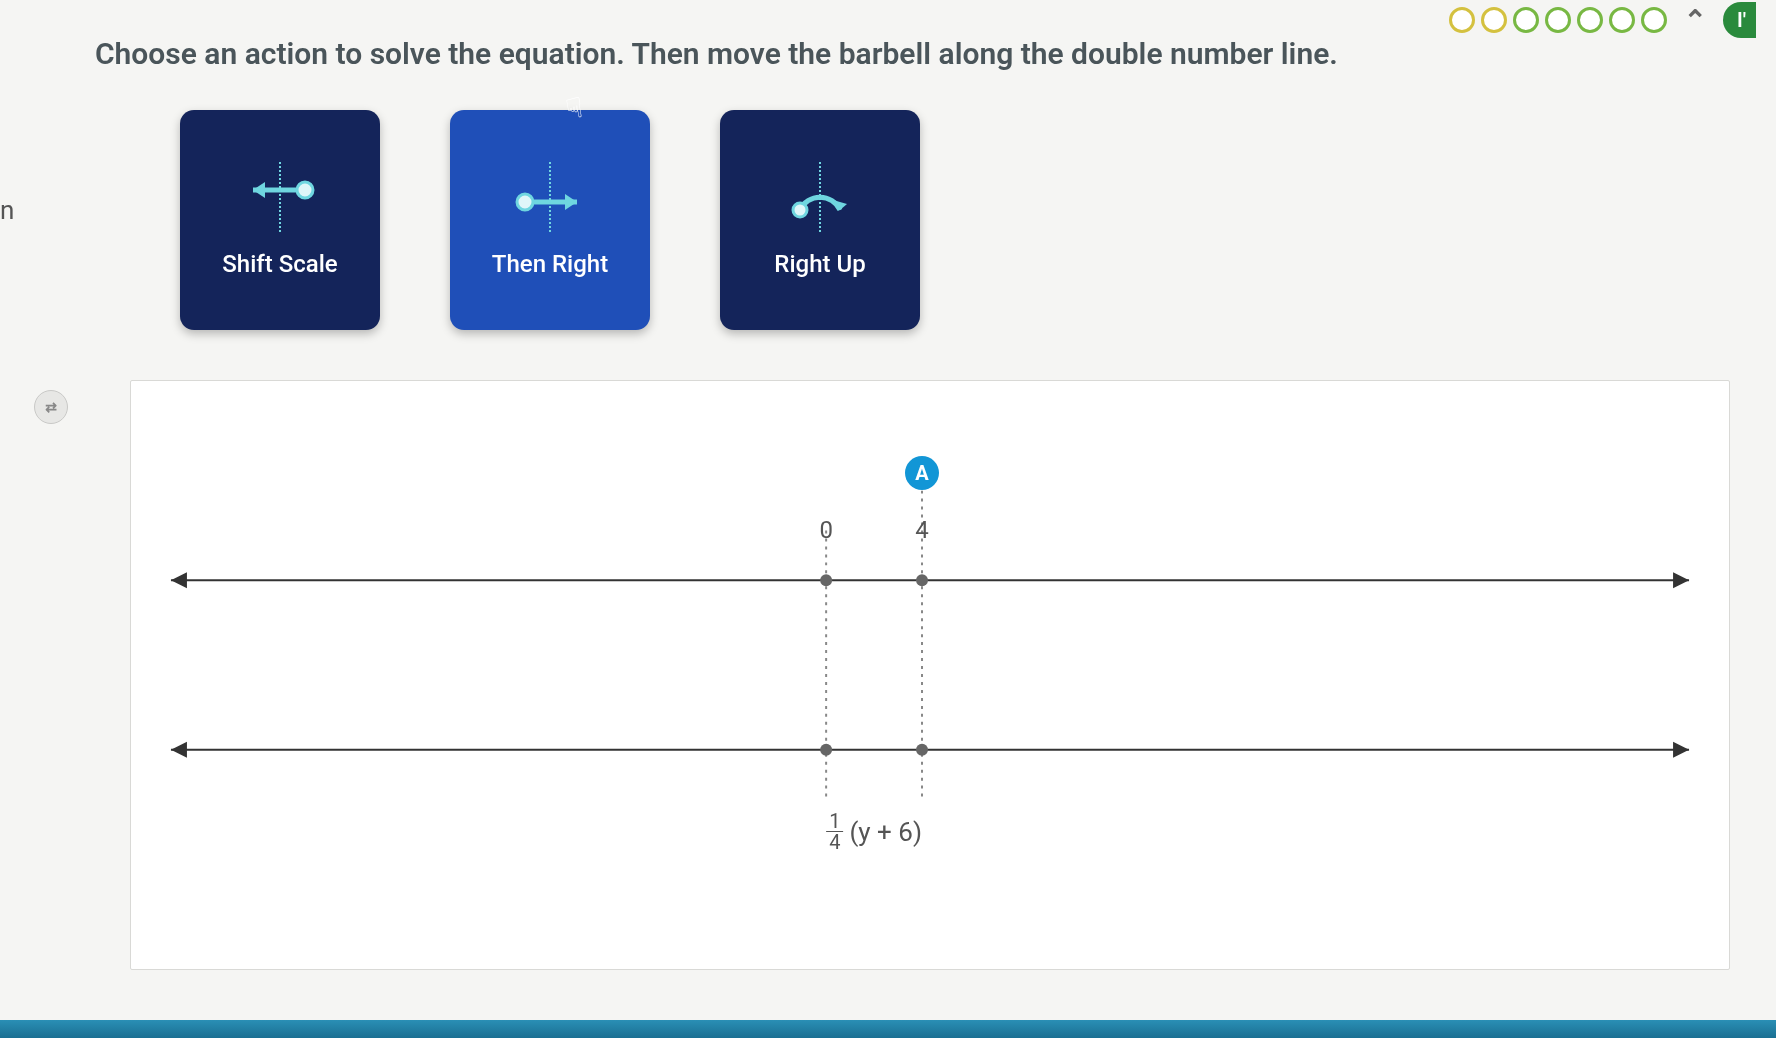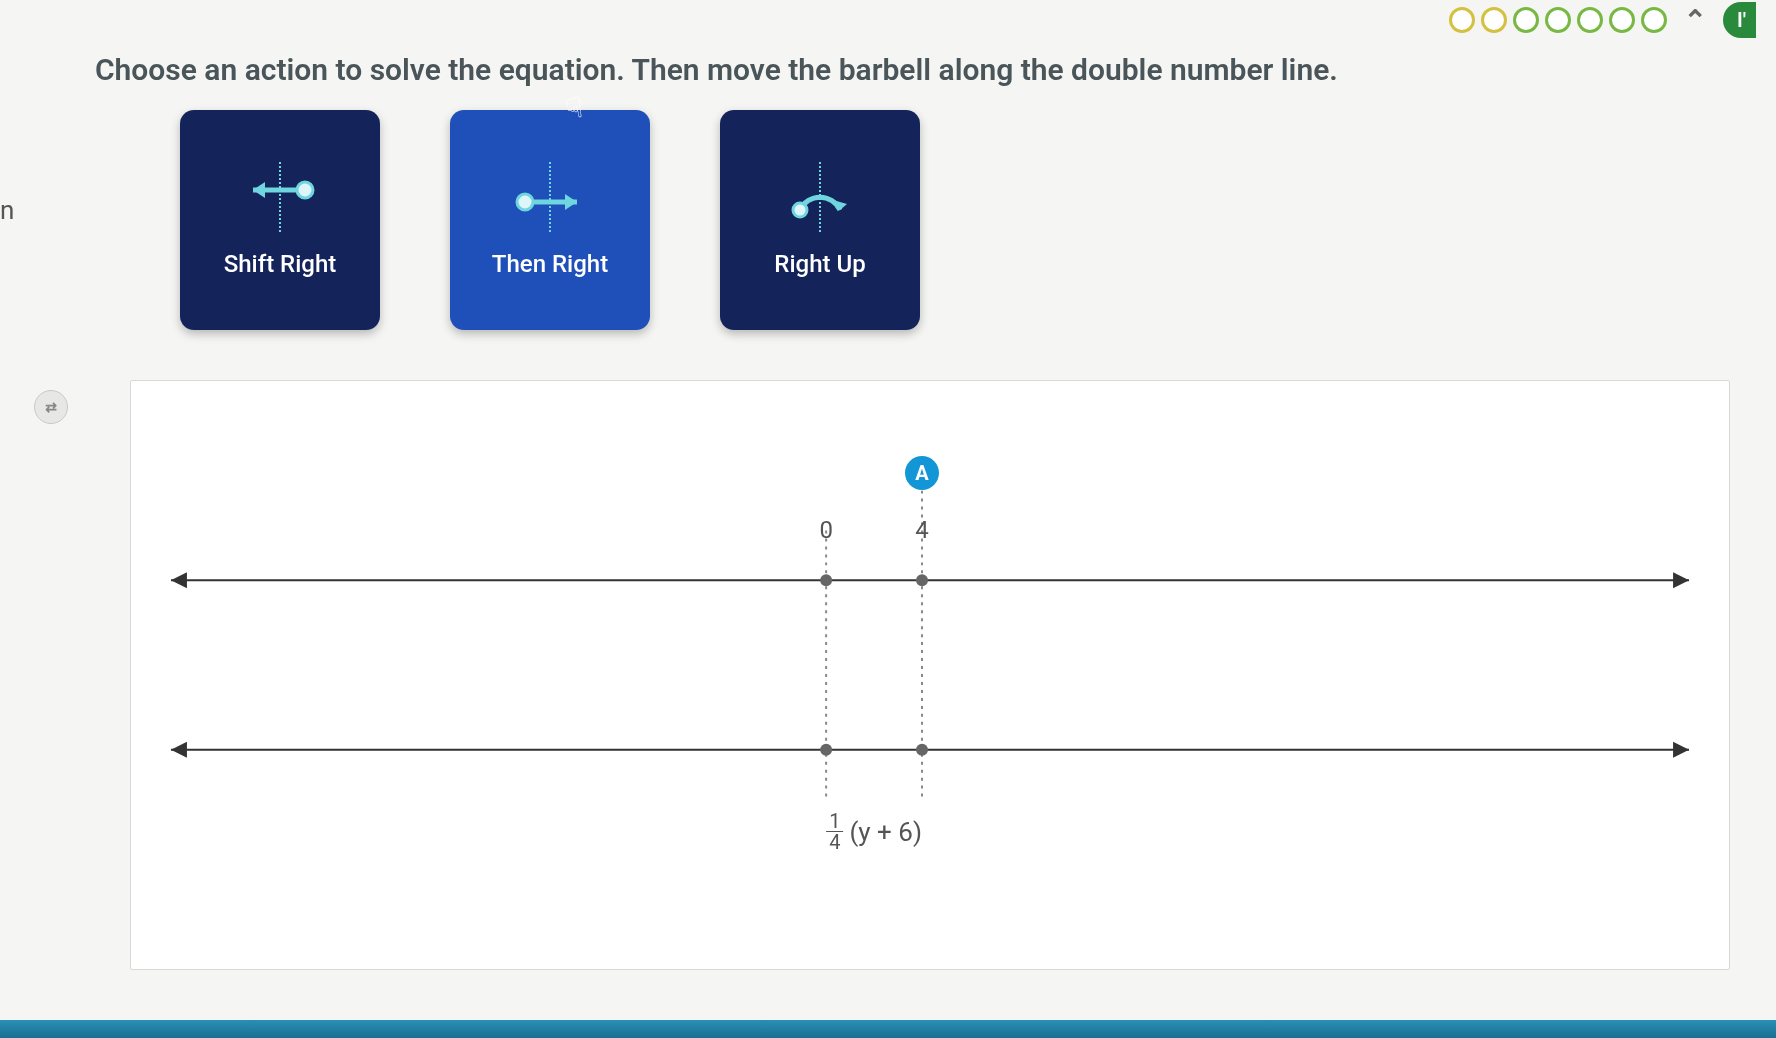--- a/index.html
+++ b/index.html
@@ -49,21 +49,21 @@
   .left-frag {
     position: absolute;
     left: 0; top: 195px;
     color: #555;
     font-size: 26px;
   }
 
   .instruction {
     position: absolute;
     left: 95px;
-    top: 52px;
+    top: 36px;
     font-size: 30px;
     font-weight: 600;
     color: #4a555a;
   }
 
   
   .actions {
     position: absolute;
     left: 180px;
     top: 110px;
@@ -200,21 +200,21 @@
 
   <div class="card">
     <div class="card-icon">
       <span class="vdash"></span>
       <svg viewBox="0 0 90 70" width="90" height="70">
         <line x1="70" y1="28" x2="18" y2="28" stroke="#6fd6e0" stroke-width="5"></line>
         <polygon points="18,28 30,20 30,36" fill="#6fd6e0"></polygon>
         <circle cx="70" cy="28" r="8" fill="#dff6f9" stroke="#6fd6e0" stroke-width="3"></circle>
       </svg>
     </div>
-    <div class="card-label">Shift Right</div>
+    <div class="card-label">Shift Scale</div>
   </div>
 
   <div class="card selected">
     <span class="cursor-hand">☟</span>
     <div class="card-icon">
       <span class="vdash"></span>
       <svg viewBox="0 0 90 70" width="90" height="70">
         <line x1="20" y1="40" x2="72" y2="40" stroke="#6fd6e0" stroke-width="5"></line>
         <polygon points="72,40 60,32 60,48" fill="#6fd6e0"></polygon>
         <circle cx="20" cy="40" r="8" fill="#dff6f9" stroke="#6fd6e0" stroke-width="3"></circle>

